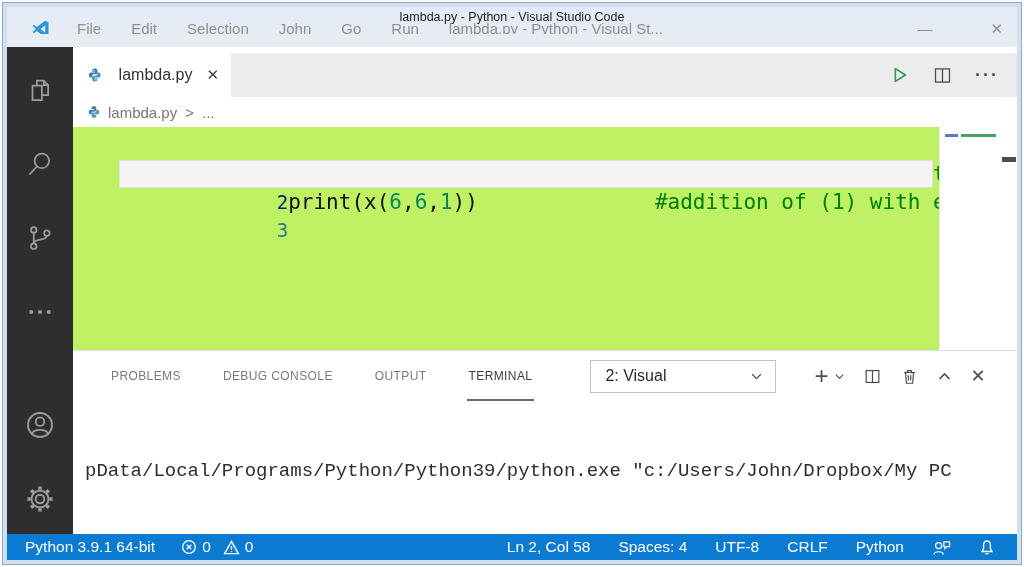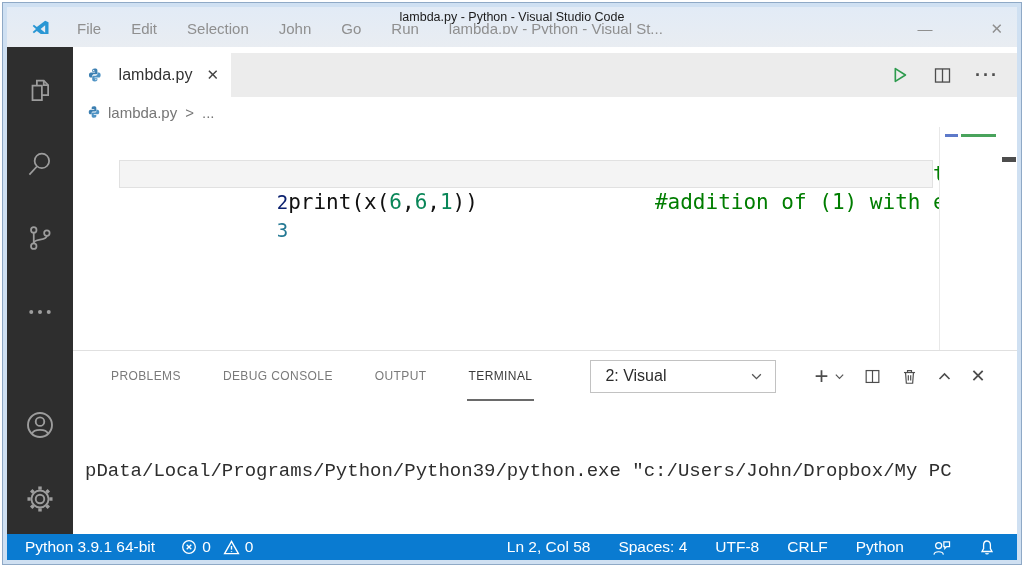--- a/index.html
+++ b/index.html
@@ -18,21 +18,21 @@
   .tb-btn { margin-left:58px; line-height:24px; color:#8f8f8f; }
 
   
   .main { flex:1; display:flex; min-height:0; }
 
   .activity-bar { width:66px; background:#2e2e2e; display:flex; flex-direction:column; align-items:center; padding:26px 0 18px 0; flex:0 0 auto; }
   .ab-icon { width:34px; height:34px; margin-bottom:40px; display:flex; align-items:center; justify-content:center; }
   .ab-spacer { flex:1; }
   .ab-icon svg { stroke:#9d9d9d; fill:none; stroke-width:1.4; }
 
-  .editor-col { flex:1; background:#ffffff; display:flex; flex-direction:column; min-width:0; }
+  .editor-col { flex:1; background:#bef264; display:flex; flex-direction:column; min-width:0; }
 
   .tab-strip-gap { height:6px; background:#fff; }
   .tab-bar { height:44px; background:#ececec; display:flex; align-items:stretch; flex:0 0 auto; }
   .tab { width:158px; background:#fff; display:flex; align-items:center; padding:0 12px 0 14px; font-size:16px; color:#333; }
   .tab-label { margin:0 14px 0 9px; }
   .tab-close { font-size:15px; color:#444; cursor:pointer; }
   .tab-bar-rest { flex:1; display:flex; align-items:center; justify-content:flex-end; padding-right:18px; }
   .ed-action { margin-left:22px; display:flex; align-items:center; }
   .dots-icon { font-size:18px; color:#4d4d4d; letter-spacing:2px; font-weight:bold; }
 

